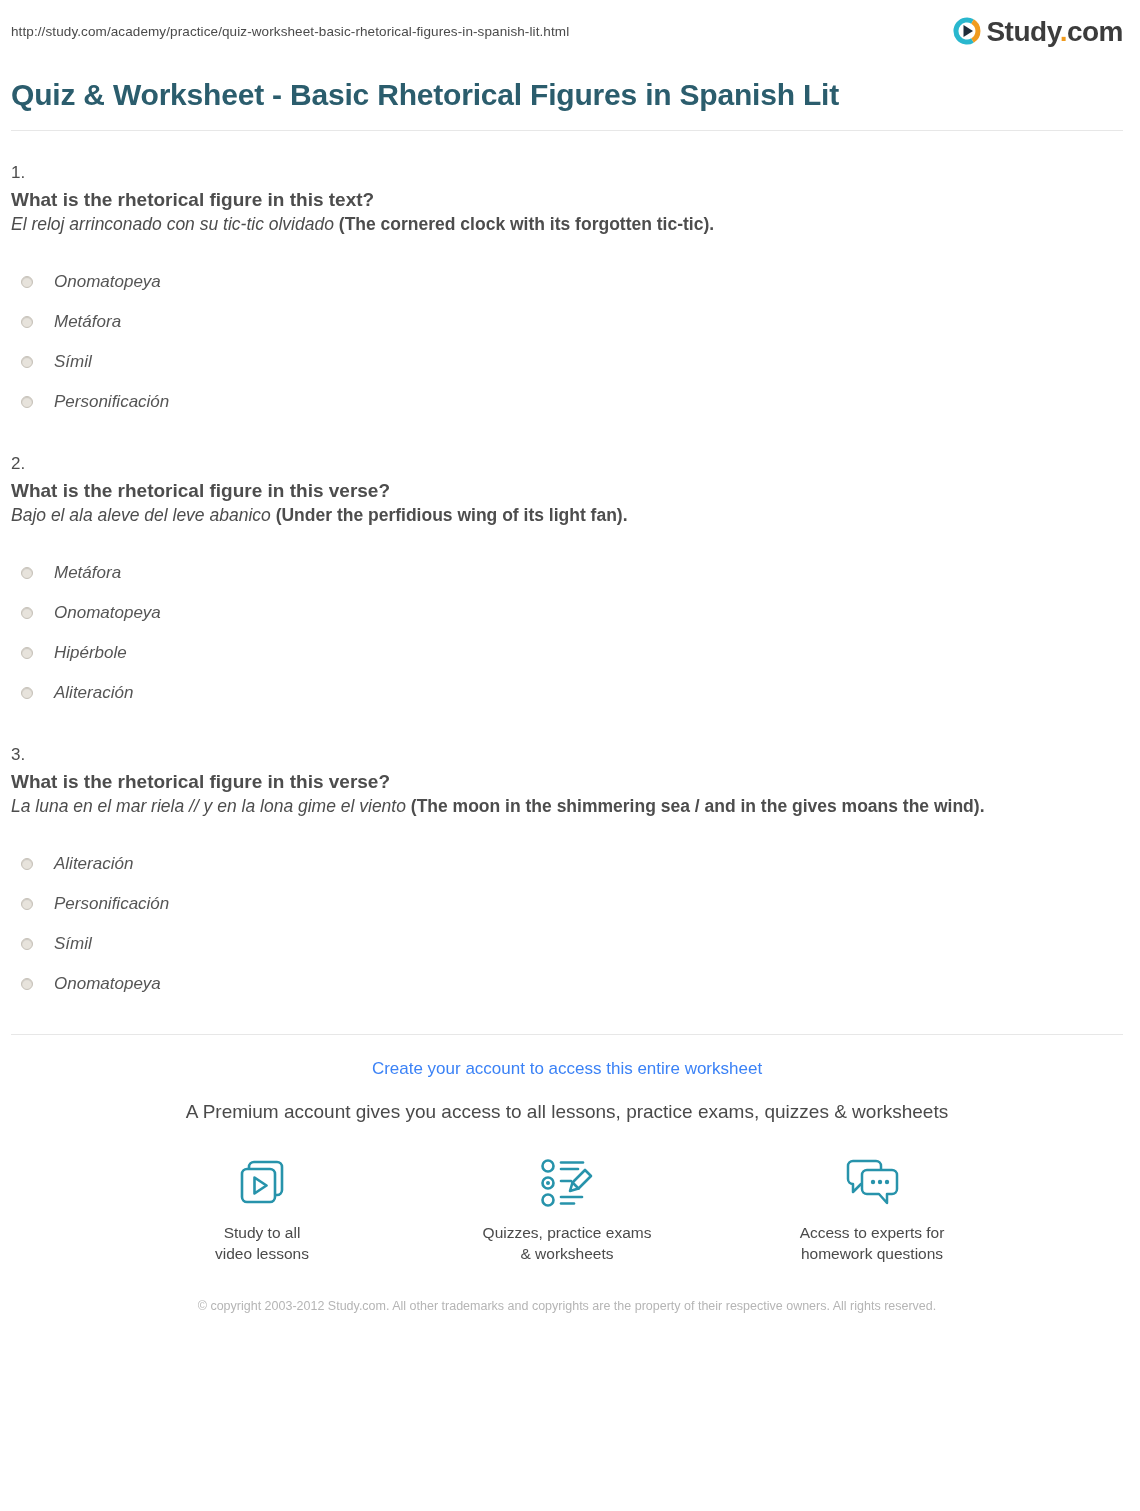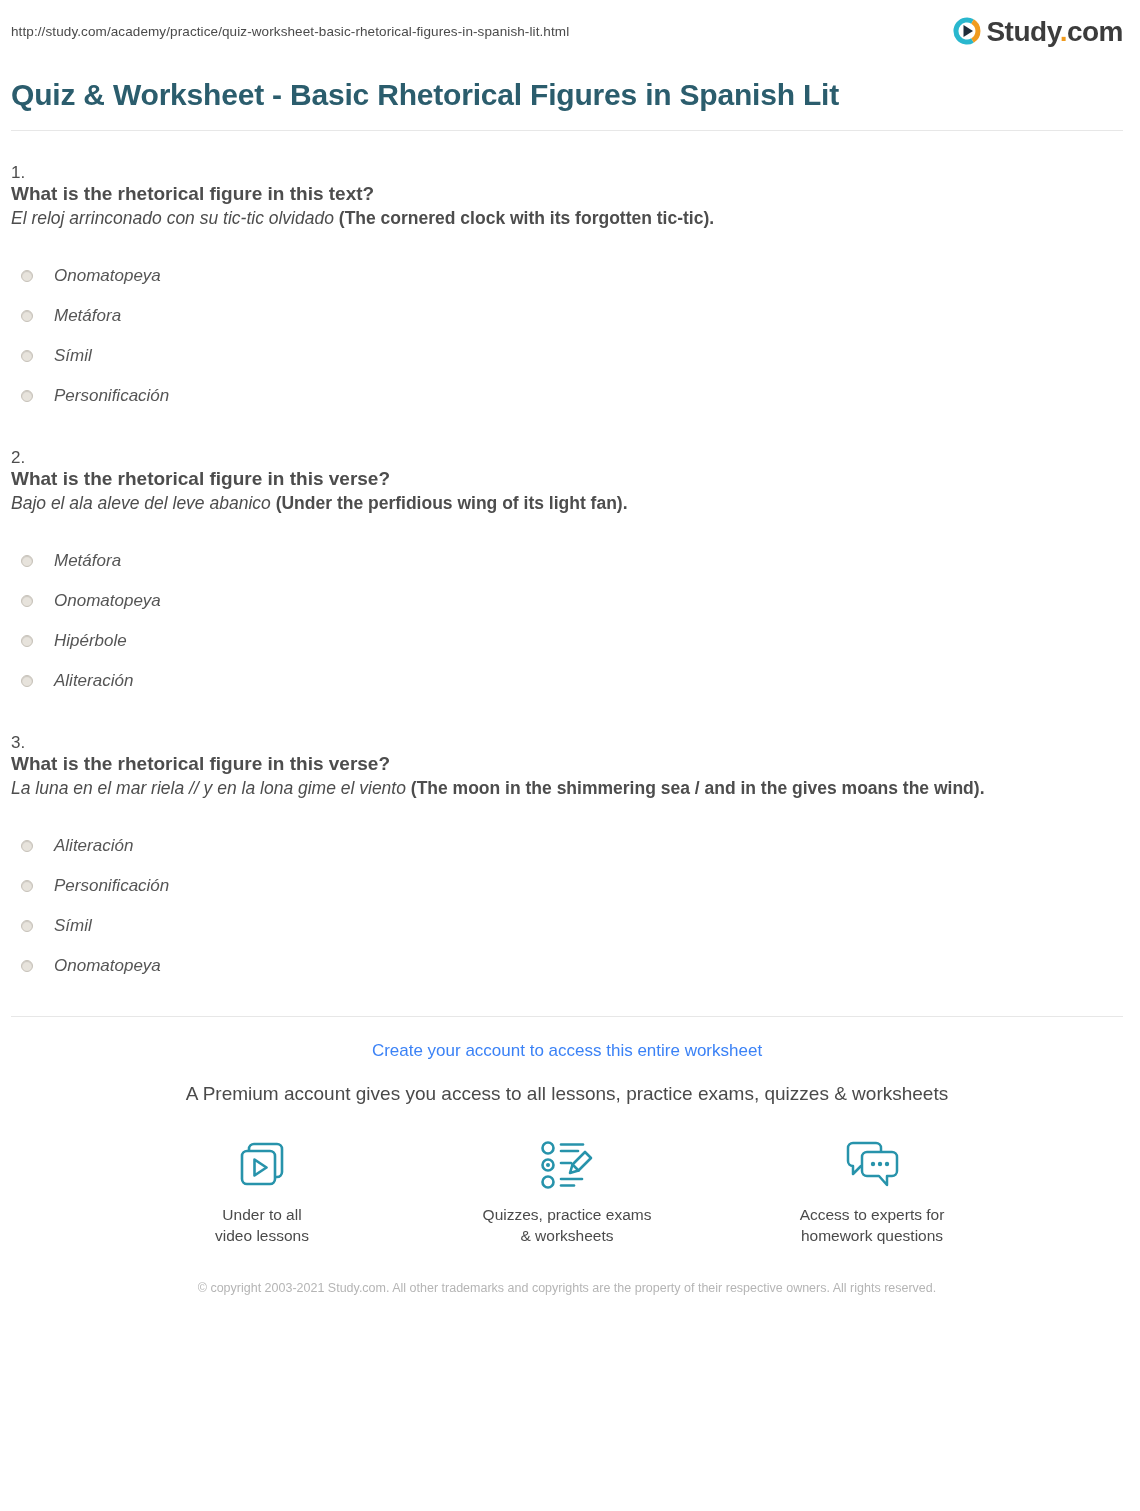--- a/index.html
+++ b/index.html
@@ -46,20 +46,21 @@
   .rule {
     border: none;
     border-top: 1px solid #e7e7e7;
     margin-top: 18px;
   }
 
   
   .question { margin-top: 32px; }
   .q-number { font-size: 17px; color: #4d4d4d; }
   .q-prompt {
+    margin-top: 6px;
     font-size: 19px;
     font-weight: 600;
     color: #4d4d4d;
   }
   .q-passage {
     font-size: 17.5px;
     line-height: 1.55;
     color: #4d4d4d;
     max-width: 1100px;
   }
@@ -241,21 +242,21 @@
 
       <div class="feature">
         <span class="feature-icon">
           <svg width="54" height="52" viewBox="0 0 54 52" fill="none" stroke="#2793ab" stroke-width="2.6" stroke-linejoin="round" stroke-linecap="round">
             <rect x="14" y="5" width="33" height="33" rx="5" fill="#ffffff"></rect>
             <rect x="7" y="12" width="33" height="33" rx="5" fill="#ffffff"></rect>
             <path d="M19.5,20.5 L31.5,28.5 L19.5,36.5 Z" fill="none"></path>
           </svg>
         </span>
         <div class="feature-label">
-          <span>Under to all</span><br>
+          <span>Study to all</span><br>
           <span>video lessons</span>
         </div>
       </div>
 
       <div class="feature">
         <span class="feature-icon">
           <svg width="58" height="52" viewBox="0 0 58 52" fill="none" stroke="#2793ab" stroke-width="2.6" stroke-linejoin="round" stroke-linecap="round">
             <circle cx="10" cy="9" r="5.5"></circle>
             <circle cx="10" cy="26" r="5.5"></circle>
             <circle cx="10" cy="43" r="5.5"></circle>
@@ -286,16 +287,16 @@
           </svg>
         </span>
         <div class="feature-label">
           <span>Access to experts for</span><br>
           <span>homework questions</span>
         </div>
       </div>
 
     </div>
 
-    <p class="copyright">© copyright 2003-2021 Study.com. All other trademarks and copyrights are the property of their respective owners. All rights reserved.</p>
+    <p class="copyright">© copyright 2003-2012 Study.com. All other trademarks and copyrights are the property of their respective owners. All rights reserved.</p>
   </footer>
 
 </div>
 
 </body></html>

